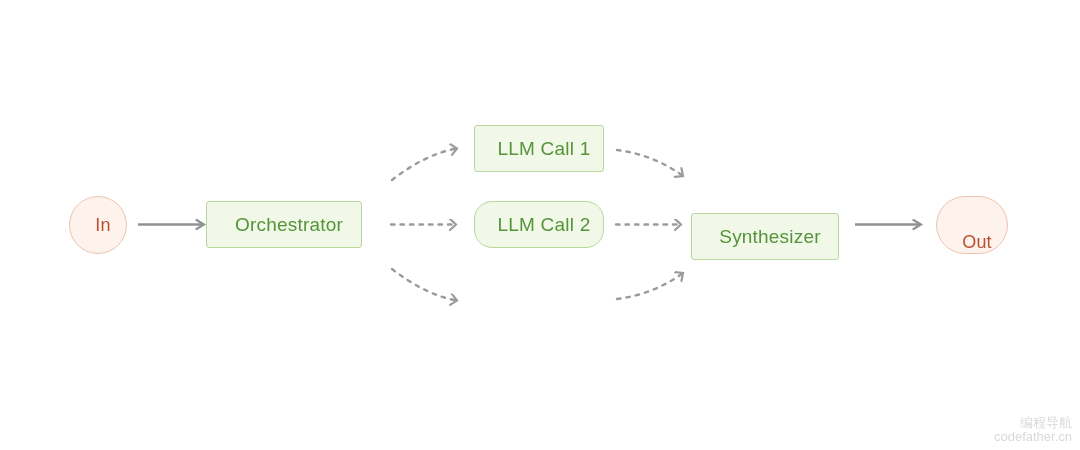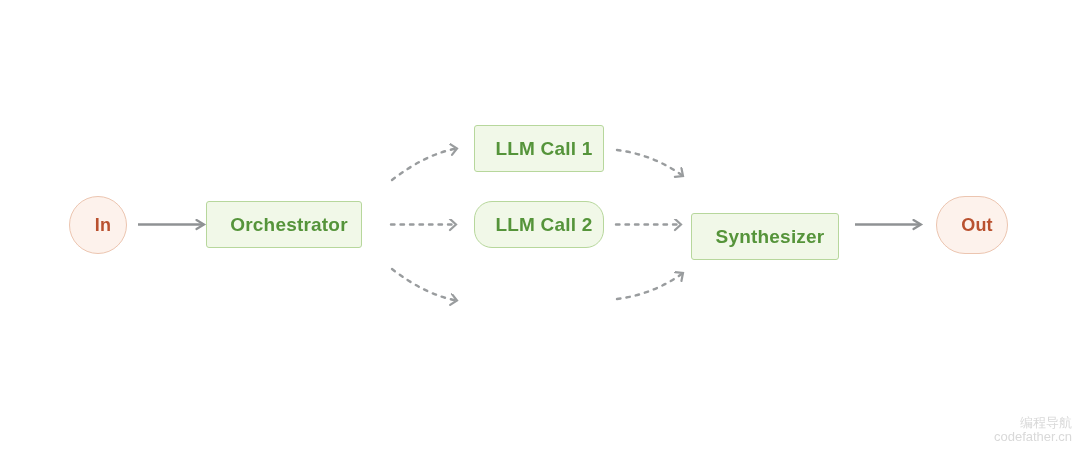--- a/index.html
+++ b/index.html
@@ -21,39 +21,39 @@
     top: 0;
     width: 1080px;
     height: 450px;
   }
   .node {
     position: absolute;
     display: flex;
     align-items: center;
     justify-content: center;
     box-sizing: border-box;
-    font-weight: 700;
+    font-weight: 400;
     letter-spacing: 0.2px;
     padding-left: 10px;
   }
   .node.green {
     background: #f1f8e8;
     border: 1.5px solid #b7d79c;
     border-radius: 3px;
     color: #55943a;
     font-size: 19px;
   }
   .node.pink {
     background: #fdf2ec;
     border: 1.5px solid #ecc5b0;
     color: #b9512f;
     font-size: 18px;
   }
   .node.circle { border-radius: 50%; }
-  .node.pill { border-radius: 29px; }
+  .node.pill { border-radius: 29px; align-items: flex-end; }
 
   #node-in          { left: 69px;  top: 196px; width: 58px;  height: 58px; }
   #node-orchestrator{ left: 206px; top: 201px; width: 156px; height: 47px; }
   #node-llm1        { left: 474px; top: 125px; width: 130px; height: 47px; }
   #node-llm2        { left: 474px; top: 201px; width: 130px; height: 47px; border-radius: 18px; }
   #node-llm3        { left: 474px; top: 277px; width: 130px; height: 47px; }
   #node-synthesizer { left: 691px; top: 201px; width: 148px; height: 47px; margin-top: 12px; }
   #node-out         { left: 936px; top: 196px; width: 72px;  height: 58px; }
 
   .edge {

